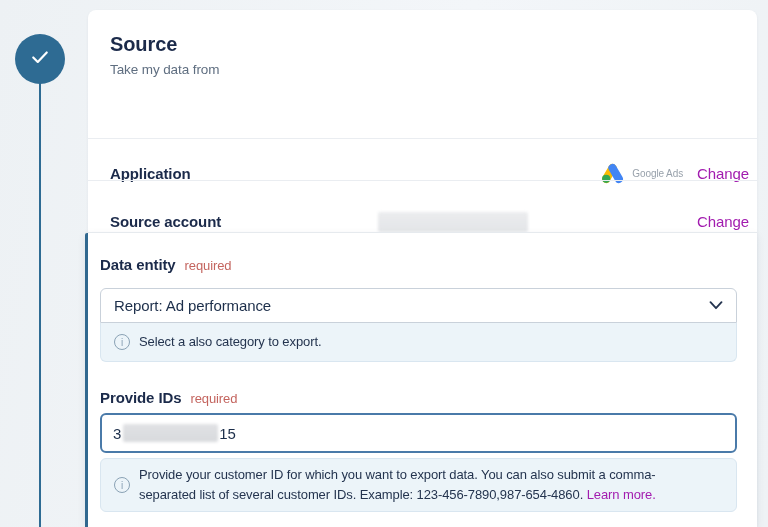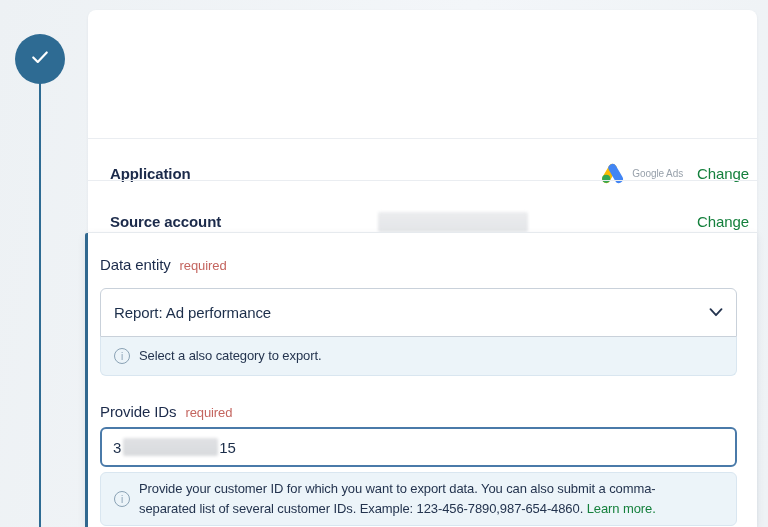--- a/index.html
+++ b/index.html
@@ -31,41 +31,41 @@
   .row {
     position:absolute; left:0; right:0; display:flex; align-items:center;
     justify-content:space-between; padding:0 8px 0 22px;
     border-top:1px solid #eaedf1;
   }
   .row-application { top:89px; height:69px;margin-top:39px; }
   .row-source-account { top:170px; height:82px;justify-content:space-between; }
   .row-label { font-size:15px; font-weight:bold; color:#1b2a4a; }
   .row-right { display:flex; align-items:center; }
   .app-name { font-size:10px; color:#98a1ab; margin-left:8px; margin-right:14px; }
-  .link { font-size:15px; color:#15803d; cursor:pointer; }
+  .link { font-size:15px; color:#a21caf; cursor:pointer; }
   .redacted-account {
     position:absolute; left:290px; top:50%; transform:translateY(-50%);
     width:150px; height:20px; border-radius:2px;
     background:linear-gradient(180deg,#ebecee 0%,#e3e5e8 100%);
     filter:blur(1.6px);
   }
   
   .active-section {
     position:absolute; left:85px; top:233px; width:672px; height:294px;
     background:#ffffff; z-index:3; border-left:3px solid #31688f;
     border-radius:2px 0 0 0;
     box-shadow:0 -1px 0 #e6eaee, 0 2px 8px rgba(27,42,74,0.08);
     padding-left:12px;
   }
   .field-label-row { display:flex; align-items:baseline; margin-top:23px; height:16px; }
   .field-label-row.second { margin-top:27px; }
-  .field-label { font-size:15px; font-weight:normal; color:#1b2a4a; }
+  .field-label { font-size:15px; font-weight:bold; color:#1b2a4a; }
   .required-tag { font-size:13px; color:#c4655f; margin-left:9px; }
   .select-box {
-    margin-top:16px; width:637px; height:49px; background:#fff;
+    margin-top:16px; width:637px; height:35px; background:#fff;
     border:1px solid #c9d1da; border-radius:6px 6px 0 0;
     display:flex; align-items:center; justify-content:space-between;
     padding:0 13px; cursor:pointer;
   }
   .select-value { font-size:15px; color:#1c2e4a; }
   .info-box {
     width:637px; background:#ecf4f9; border:1px solid #d9e6f0;
     display:flex; align-items:center; gap:9px; padding:9px 13px;
   }
   .info-box.attached { border-top:none; border-radius:0 0 6px 6px; }
@@ -98,20 +98,24 @@
   <div class="stepper-circle">
     <span>
       <svg width="18" height="14" viewBox="0 0 20 15">
         <path d="M2.5 8 L7.5 13 L17.5 2.5" stroke="#ffffff" stroke-width="2.4" fill="none" stroke-linecap="round" stroke-linejoin="round"></path>
       </svg>
     </span>
   </div>
 
   <div class="card">
 
+    <div class="card-header">
+      <div class="card-title">Source</div>
+      <div class="card-subtitle">Take my data from</div>
+    </div>
 
     <div class="row row-application">
       <span class="row-label">Application</span>
       <span class="row-right">
         <span style="display:flex;">
           <svg width="23" height="21" viewBox="0 0 24 22">
             <line x1="5.4" y1="16.6" x2="12" y2="5.2" stroke="#fbbc04" stroke-width="8.6" stroke-linecap="round"></line>
             <line x1="12" y1="5.2" x2="18.6" y2="16.6" stroke="#4285f4" stroke-width="8.6" stroke-linecap="round"></line>
             <circle cx="5.4" cy="16.6" r="4.3" fill="#34a853"></circle>
           </svg>

